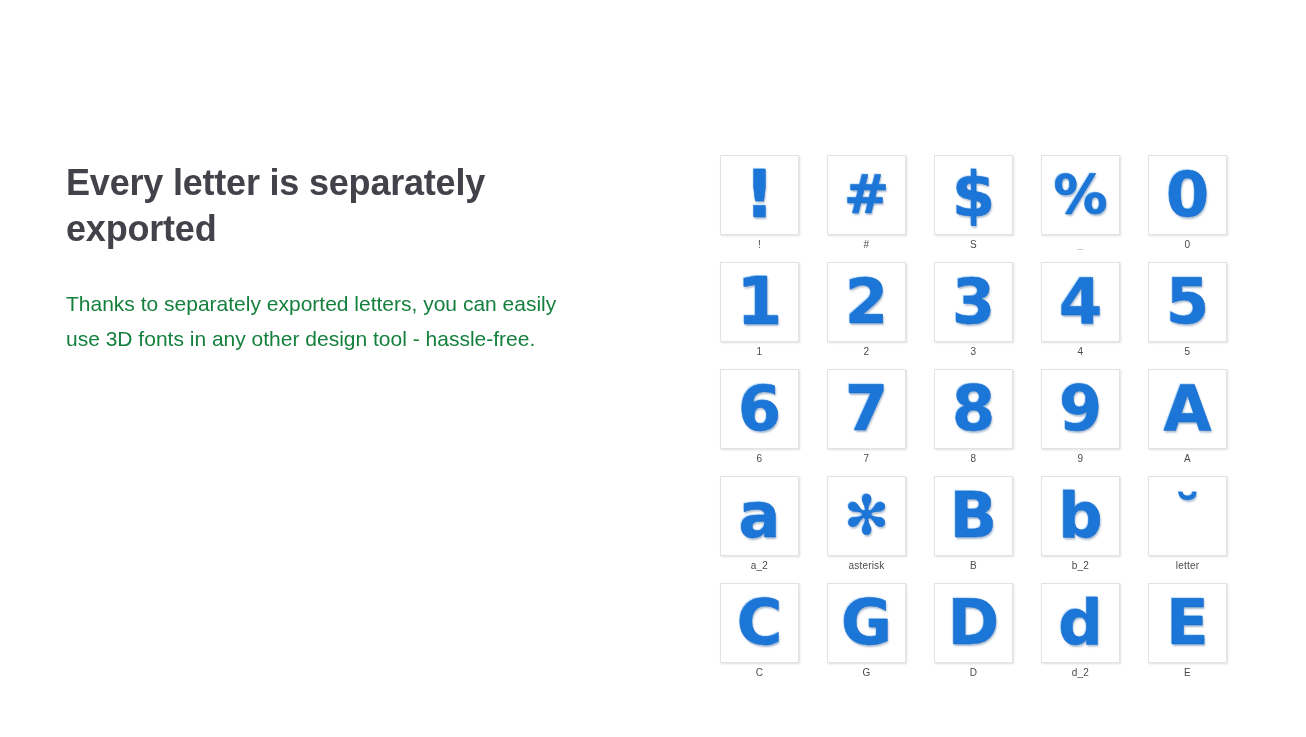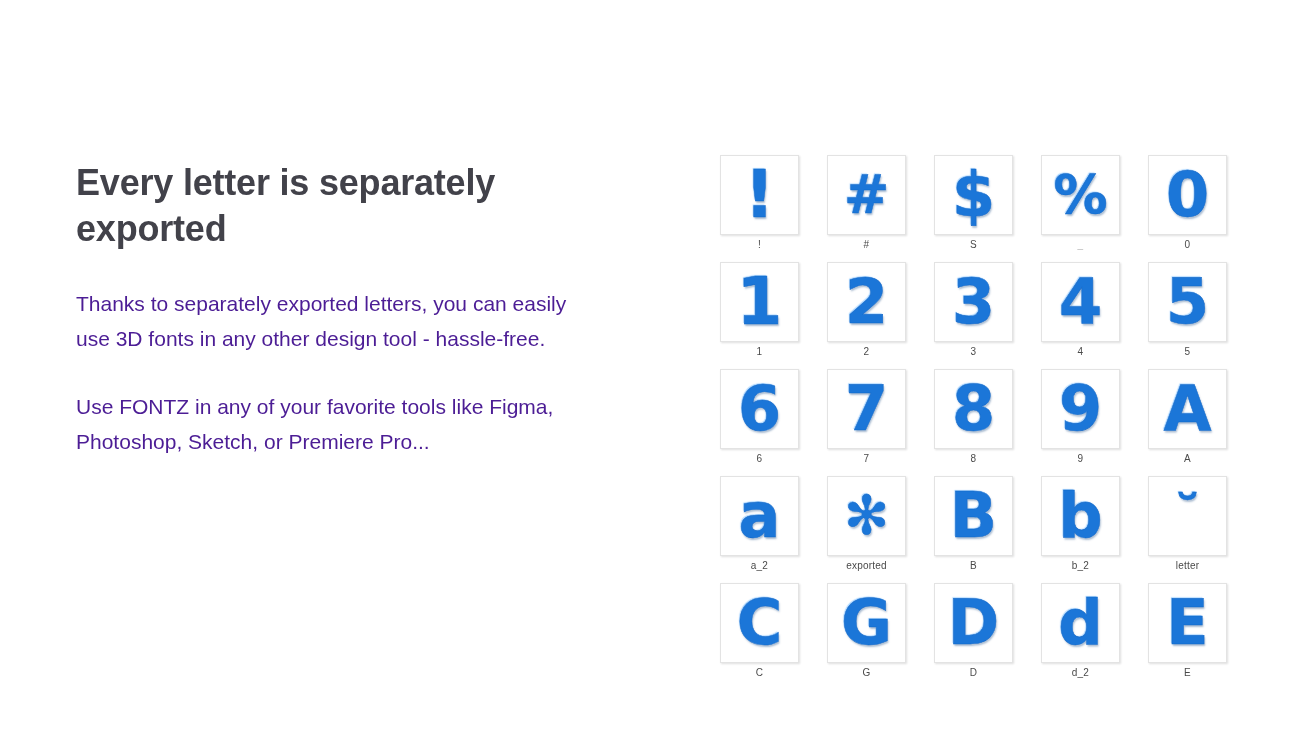--- a/index.html
+++ b/index.html
@@ -16,37 +16,37 @@
   #page {
     position: relative;
     width: 1306px;
     height: 737px;
     overflow: hidden;
   }
 
   
   .copy-block {
     position: absolute;
-    left: 76px;
+    left: 66px;
     top: 160px;
     width: 520px;
   }
   .headline {
     margin: 0 0 34px 0;
     font-size: 36px;
     line-height: 1.28;
     font-weight: bold;
     color: #42424a;
     letter-spacing: -0.2px;
   }
   .para {
     margin: 0 0 32px 0;
     font-size: 21px;
     line-height: 1.68;
-    color: #4c1d95;
+    color: #15803d;
     font-weight: normal;
   }
   .para:last-child { margin-bottom: 0; }
 
   
   .glyph-grid {
     position: absolute;
     left: 706px;
     top: 155px;
     width: 530px;
@@ -102,21 +102,20 @@
   .glyph-label.faint { color: #b9b9b9; }
 </style>
 </head>
 <body>
 
 <div id="page">
 
   <section class="copy-block">
     <h1 class="headline">Every letter is separately exported</h1>
     <p class="para">Thanks to separately exported letters, you can easily use 3D fonts in any other design tool - hassle-free.</p>
-    <p class="para">Use FONTZ in any of your favorite tools like Figma, Photoshop, Sketch, or Premiere Pro...</p>
   </section>
 
   <section class="glyph-grid" id="glyph-grid">
       <div class="glyph-cell">
         <div class="glyph-card">
           <span class="glyph-art narrow">!</span>
         </div>
         <div class="glyph-label">!</div>
       </div>
       <div class="glyph-cell">
@@ -206,21 +205,21 @@
       <div class="glyph-cell">
         <div class="glyph-card">
           <span class="glyph-art">a</span>
         </div>
         <div class="glyph-label">a_2</div>
       </div>
       <div class="glyph-cell">
         <div class="glyph-card">
           <span class="glyph-art wide">✻</span>
         </div>
-        <div class="glyph-label">exported</div>
+        <div class="glyph-label">asterisk</div>
       </div>
       <div class="glyph-cell">
         <div class="glyph-card">
           <span class="glyph-art">B</span>
         </div>
         <div class="glyph-label">B</div>
       </div>
       <div class="glyph-cell">
         <div class="glyph-card">
           <span class="glyph-art">b</span>

